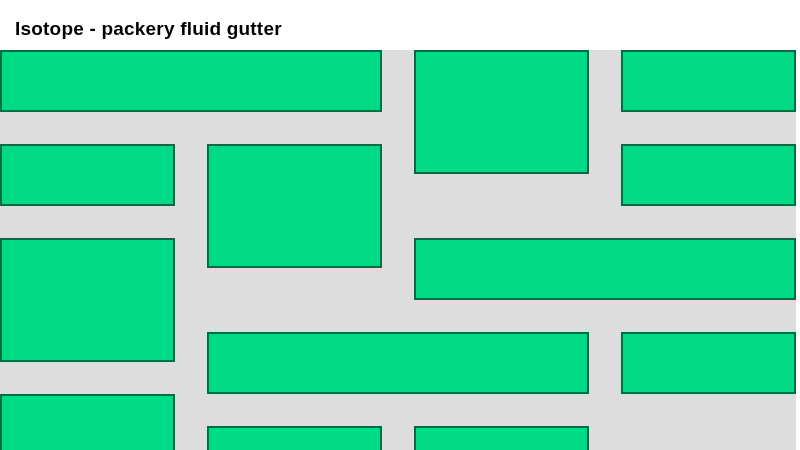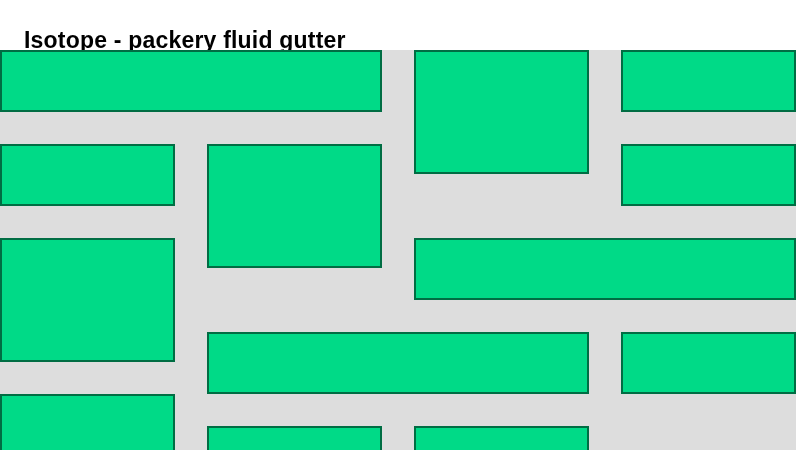--- a/index.html
+++ b/index.html
@@ -9,22 +9,22 @@
     height: 450px;
     overflow: hidden;
     font-family: "Liberation Sans", sans-serif;
   }
   body { position: relative; background: #ffffff; }
 
   .page-title {
     position: absolute;
     left: 8px;
     top: 11px;
-    margin: 16px;
-    font-size: 23px;
+    margin: 7px;
+    font-size: 19px;
     font-weight: bold;
     color: #000000;
     letter-spacing: 0.2px;
   }
 
   .grid {
     position: absolute;
     left: 0;
     top: 50px;
     width: 796px;

